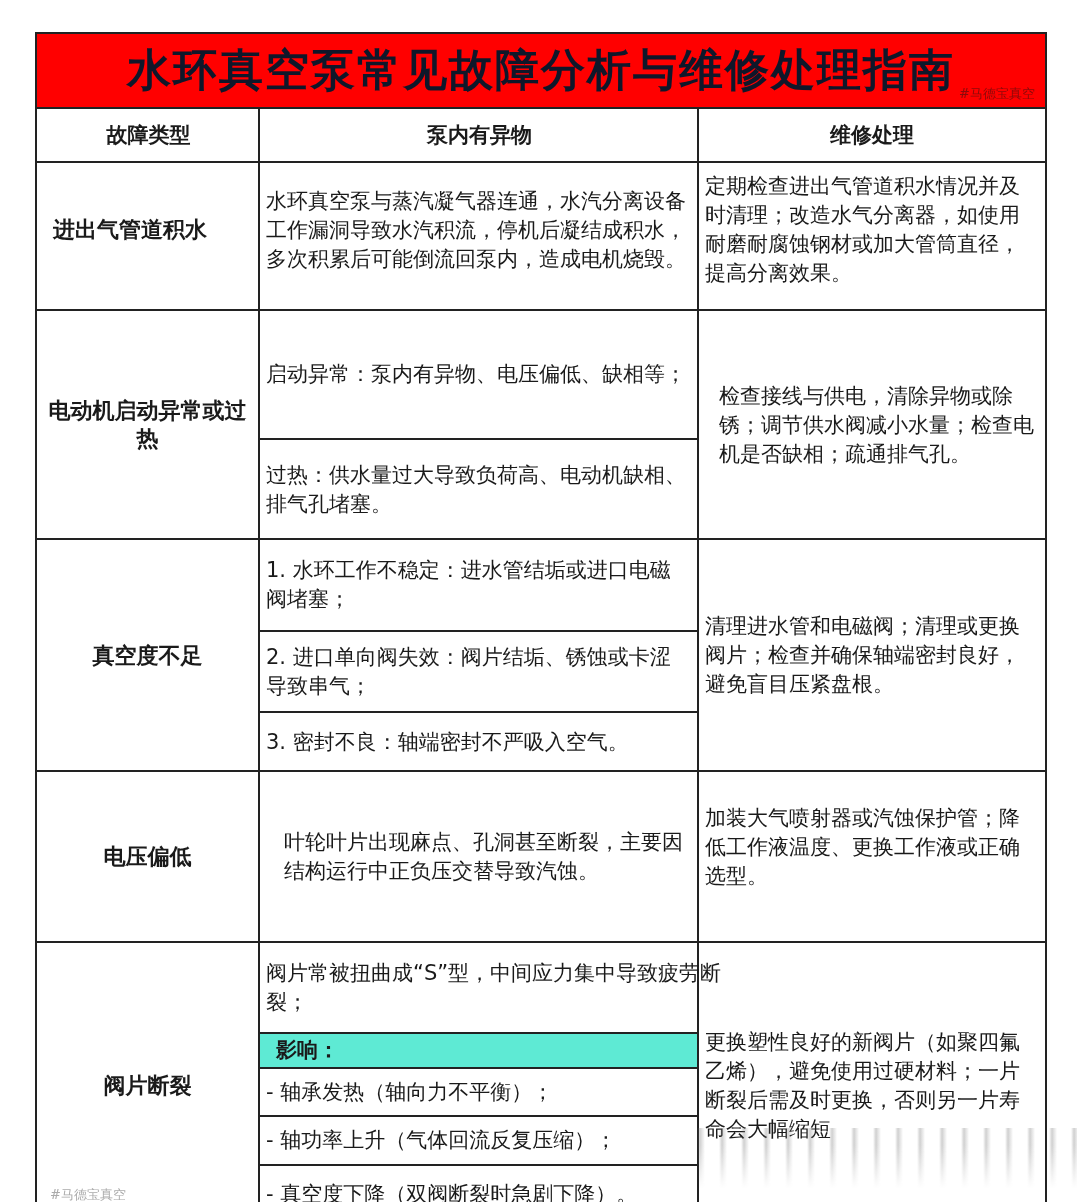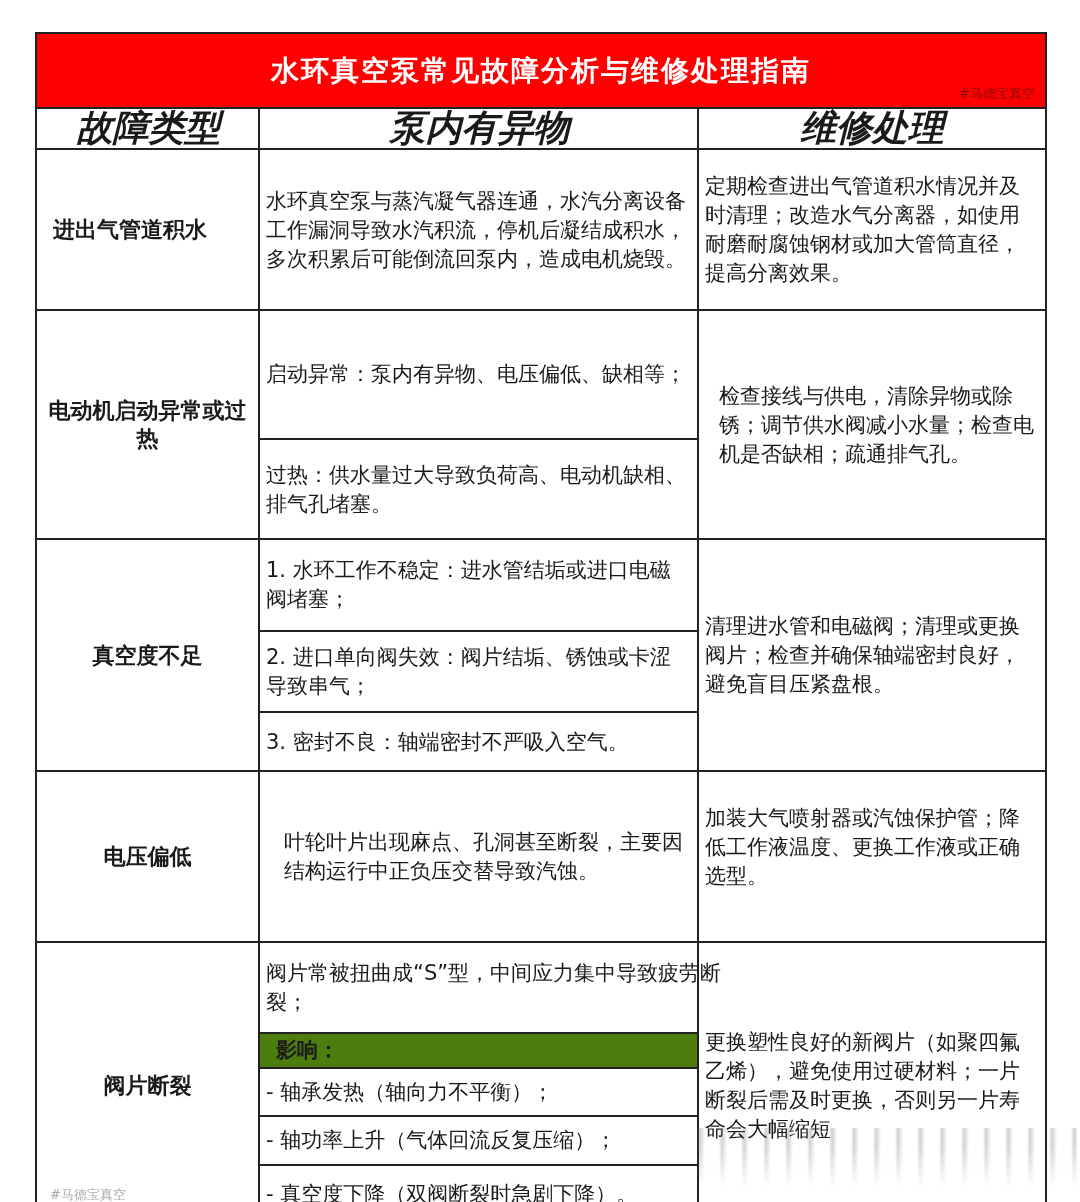--- a/index.html
+++ b/index.html
@@ -4,33 +4,33 @@
   <style>
     html, body { margin: 0; padding: 0; background: #ffffff; }
     body { width: 1080px; height: 1202px; position: relative; overflow: hidden;
            font-family: "DejaVu Sans", "Liberation Sans", sans-serif; color: #1a1a1a; }
     .table { position: absolute; left: 35px; top: 32px; width: 1012px; height: 1180px;
              border: 2px solid #222; border-bottom: none; box-sizing: border-box; }
     .title-bar { position: absolute; left: 0; top: 0; width: 100%; height: 75px;
                  background: #ff0000; border-bottom: 2px solid #222; box-sizing: border-box;
                  display: flex; align-items: center; justify-content: center; }
     .title-text { font-family: "DejaVu Serif", "Liberation Serif", serif; font-weight: bold;
-                  font-size: 28px; color: #ffffff; letter-spacing: 2px; }
+                  font-size: 44px; color: #0f172a; letter-spacing: 2px; }
     .watermark-top { position: absolute; right: 10px; bottom: 4px; font-size: 13px;
                      color: #8a0a0a; font-family: "DejaVu Serif", serif; }
-    .hdr { position: absolute; top: 75px; height: 41px; border-bottom: 2px solid #222;
+    .hdr { position: absolute; top: 75px; height: 54px; border-bottom: 2px solid #222;
            box-sizing: border-box; display: flex; align-items: center; justify-content: center;
-           font-family: "DejaVu Serif", "Liberation Serif", serif; font-weight: bold; font-size: 36px; font-style: italic; }
+           font-family: "DejaVu Serif", "Liberation Serif", serif; font-weight: bold; font-size: 21px; }
     .vline { position: absolute; width: 2px; background: #222; }
     .hline { position: absolute; height: 2px; background: #222; }
     .cell { position: absolute; box-sizing: border-box; display: flex; align-items: center; }
     .type { justify-content: center; text-align: center; font-weight: bold; font-size: 22px;
             padding: 0 8px; line-height: 28px; }
     .txt { font-size: 21px; line-height: 29px; padding: 0 6px 0 6px; }
-    .yellow { background: #4d7c0f; padding-left: 16px; }
+    .yellow { background: #5eead4; padding-left: 16px; }
     .bold { font-weight: bold; }
     .watermark-bottom { position: absolute; left: 50px; top: 1186px; font-size: 13px; color: #aaa;
                         font-family: "DejaVu Serif", serif; }
     .smear { position: absolute; left: 697px; top: 1128px; width: 380px; height: 60px;
              background: repeating-linear-gradient(90deg, rgba(255,255,255,0) 0px, rgba(120,120,120,0.35) 3px, rgba(255,255,255,0) 8px, rgba(255,255,255,0) 22px);
              -webkit-mask-image: linear-gradient(180deg, #000 30%, transparent); mask-image: linear-gradient(180deg, #000 30%, transparent); }
   </style>
 </head>
 <body>
 

